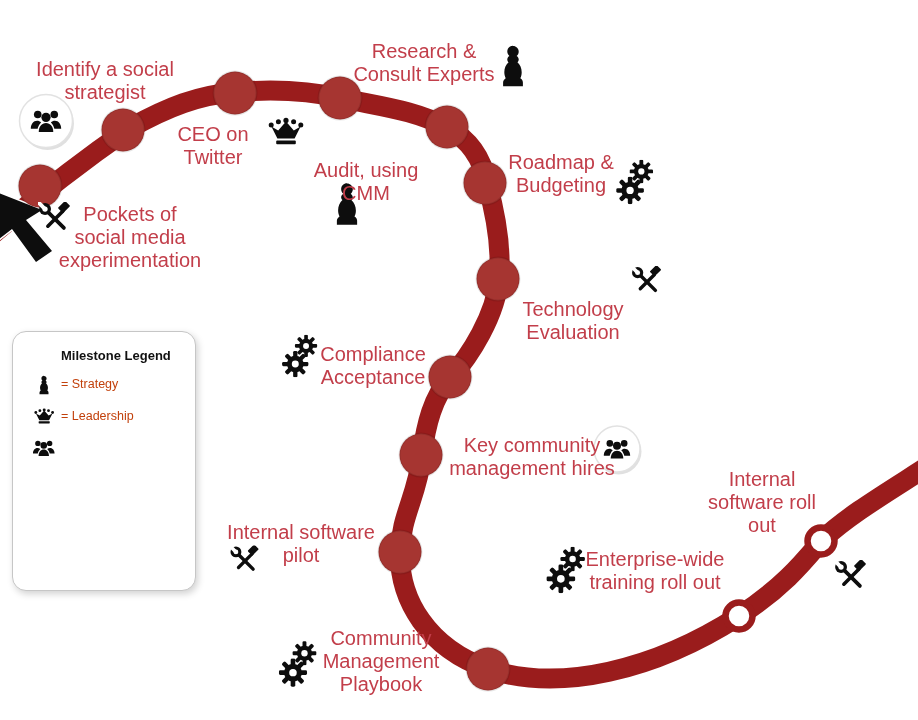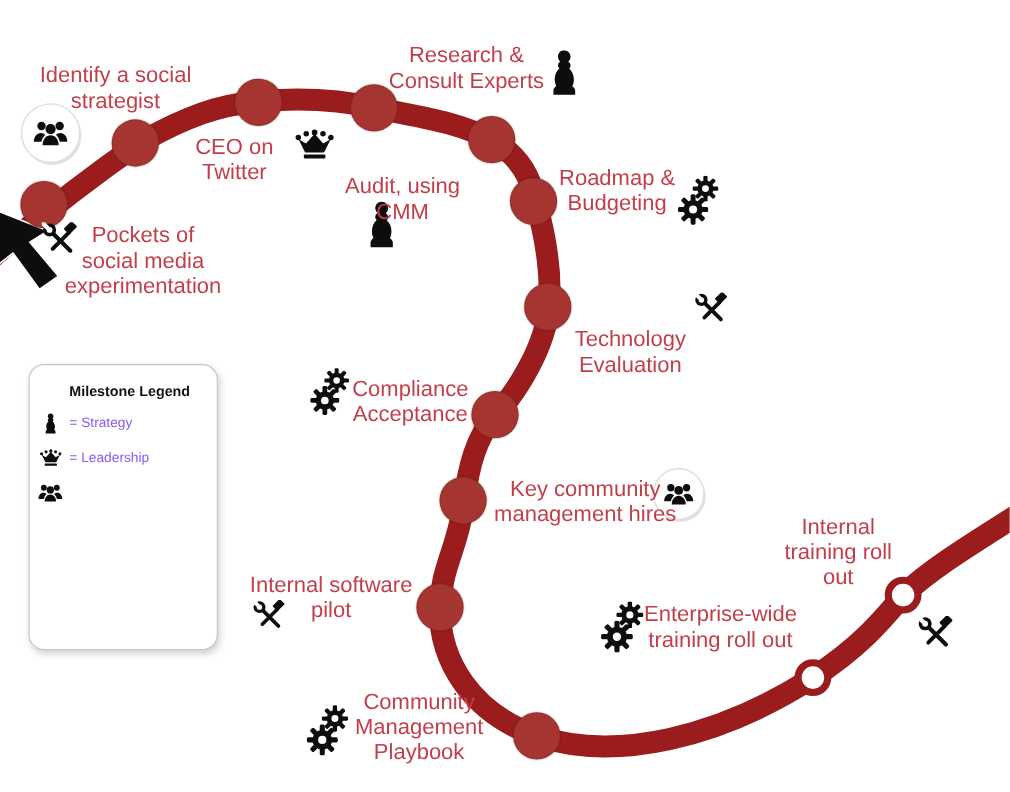--- a/index.html
+++ b/index.html
@@ -11,33 +11,33 @@
   .ms-label{
     position:absolute;transform:translate(-50%,-50%);
     white-space:pre-line;text-align:center;
     color:var(--label,#c23e4a);
     font-size:20px;line-height:1.16;font-weight:400;
   }
   #legend{
     position:absolute;left:12px;top:331px;width:158px;min-height:228px;
     background:#fff;border:1.5px solid #c6c6c6;border-radius:14px;
     box-shadow:2px 3px 7px rgba(0,0,0,.18);
-    padding:16px 10px 14px 2px;color:#1b1b1b;margin-left:14px;
+    padding:16px 10px 14px 14px;color:#1b1b1b;
   }
   #legend h3{
     margin:0 0 12px 34px;font-size:13px;font-weight:bold;color:#111;
   }
   .legend-row{
     display:grid;grid-template-columns:34px 1fr;align-items:center;
     margin-bottom:13px;
   }
   .legend-icon{display:flex;align-items:center;justify-content:center;}
   .legend-icon svg{display:block;}
   .legend-label{
-    font-size:12.5px;line-height:1.25;white-space:pre-line;color:#8b5cf6;
+    font-size:12.5px;line-height:1.25;white-space:pre-line;color:#c2410c;
   }
 </style>
 </head>
 <body>
 
 <div id="stage" style="--label: #c23e4a;">
   <svg id="curve-svg" width="918" height="720" viewBox="0 0 918 720">
     <defs>
       <symbol id="sym-pawn" viewBox="0 0 24 40">
         <path d="M12 1.6c-2.9 0-5.2 2.3-5.2 5.2 0 1.7.8 3.1 1.95 4.05-1.15.6-1.95 1.8-1.95 3.15 0 1 .45 1.9 1.15 2.5-2.35 2.05-3.85 5.35-3.85 9.05 0 2 .45 3.9 1.25 5.5C3.9 32.1 3 33.4 3 34.9V38.4h18v-3.5c0-1.5-.9-2.8-2.35-3.7.8-1.6 1.25-3.5 1.25-5.5 0-3.7-1.5-7-3.85-9.05.7-.6 1.15-1.5 1.15-2.5 0-1.35-.8-2.55-1.95-3.15 1.15-.95 1.95-2.35 1.95-4.05 0-2.9-2.3-5.2-5.2-5.2z"></path>
@@ -163,21 +163,21 @@
       <div class="ms-label" style="left: 532px; top: 457px;">Key community
 management hires</div>
       <div class="ms-label" style="left: 301px; top: 544px;">Internal software
 pilot</div>
       <div class="ms-label" style="left: 381px; top: 662px;">Community
 Management
 Playbook</div>
       <div class="ms-label" style="left: 655px; top: 571px;">Enterprise-wide
 training roll out</div>
       <div class="ms-label" style="left: 762px; top: 503px;">Internal
-training roll
+software roll
 out</div>
     </div>
 
   <aside id="legend">
     <h3>Milestone Legend</h3>
     <div id="legend-rows">
   <div class="legend-row">
     <span class="legend-icon">
             <svg width="12" height="20" viewBox="0 0 24 40">
               <use href="#sym-pawn" fill="#0d0d0d" width="24" height="40"></use>

